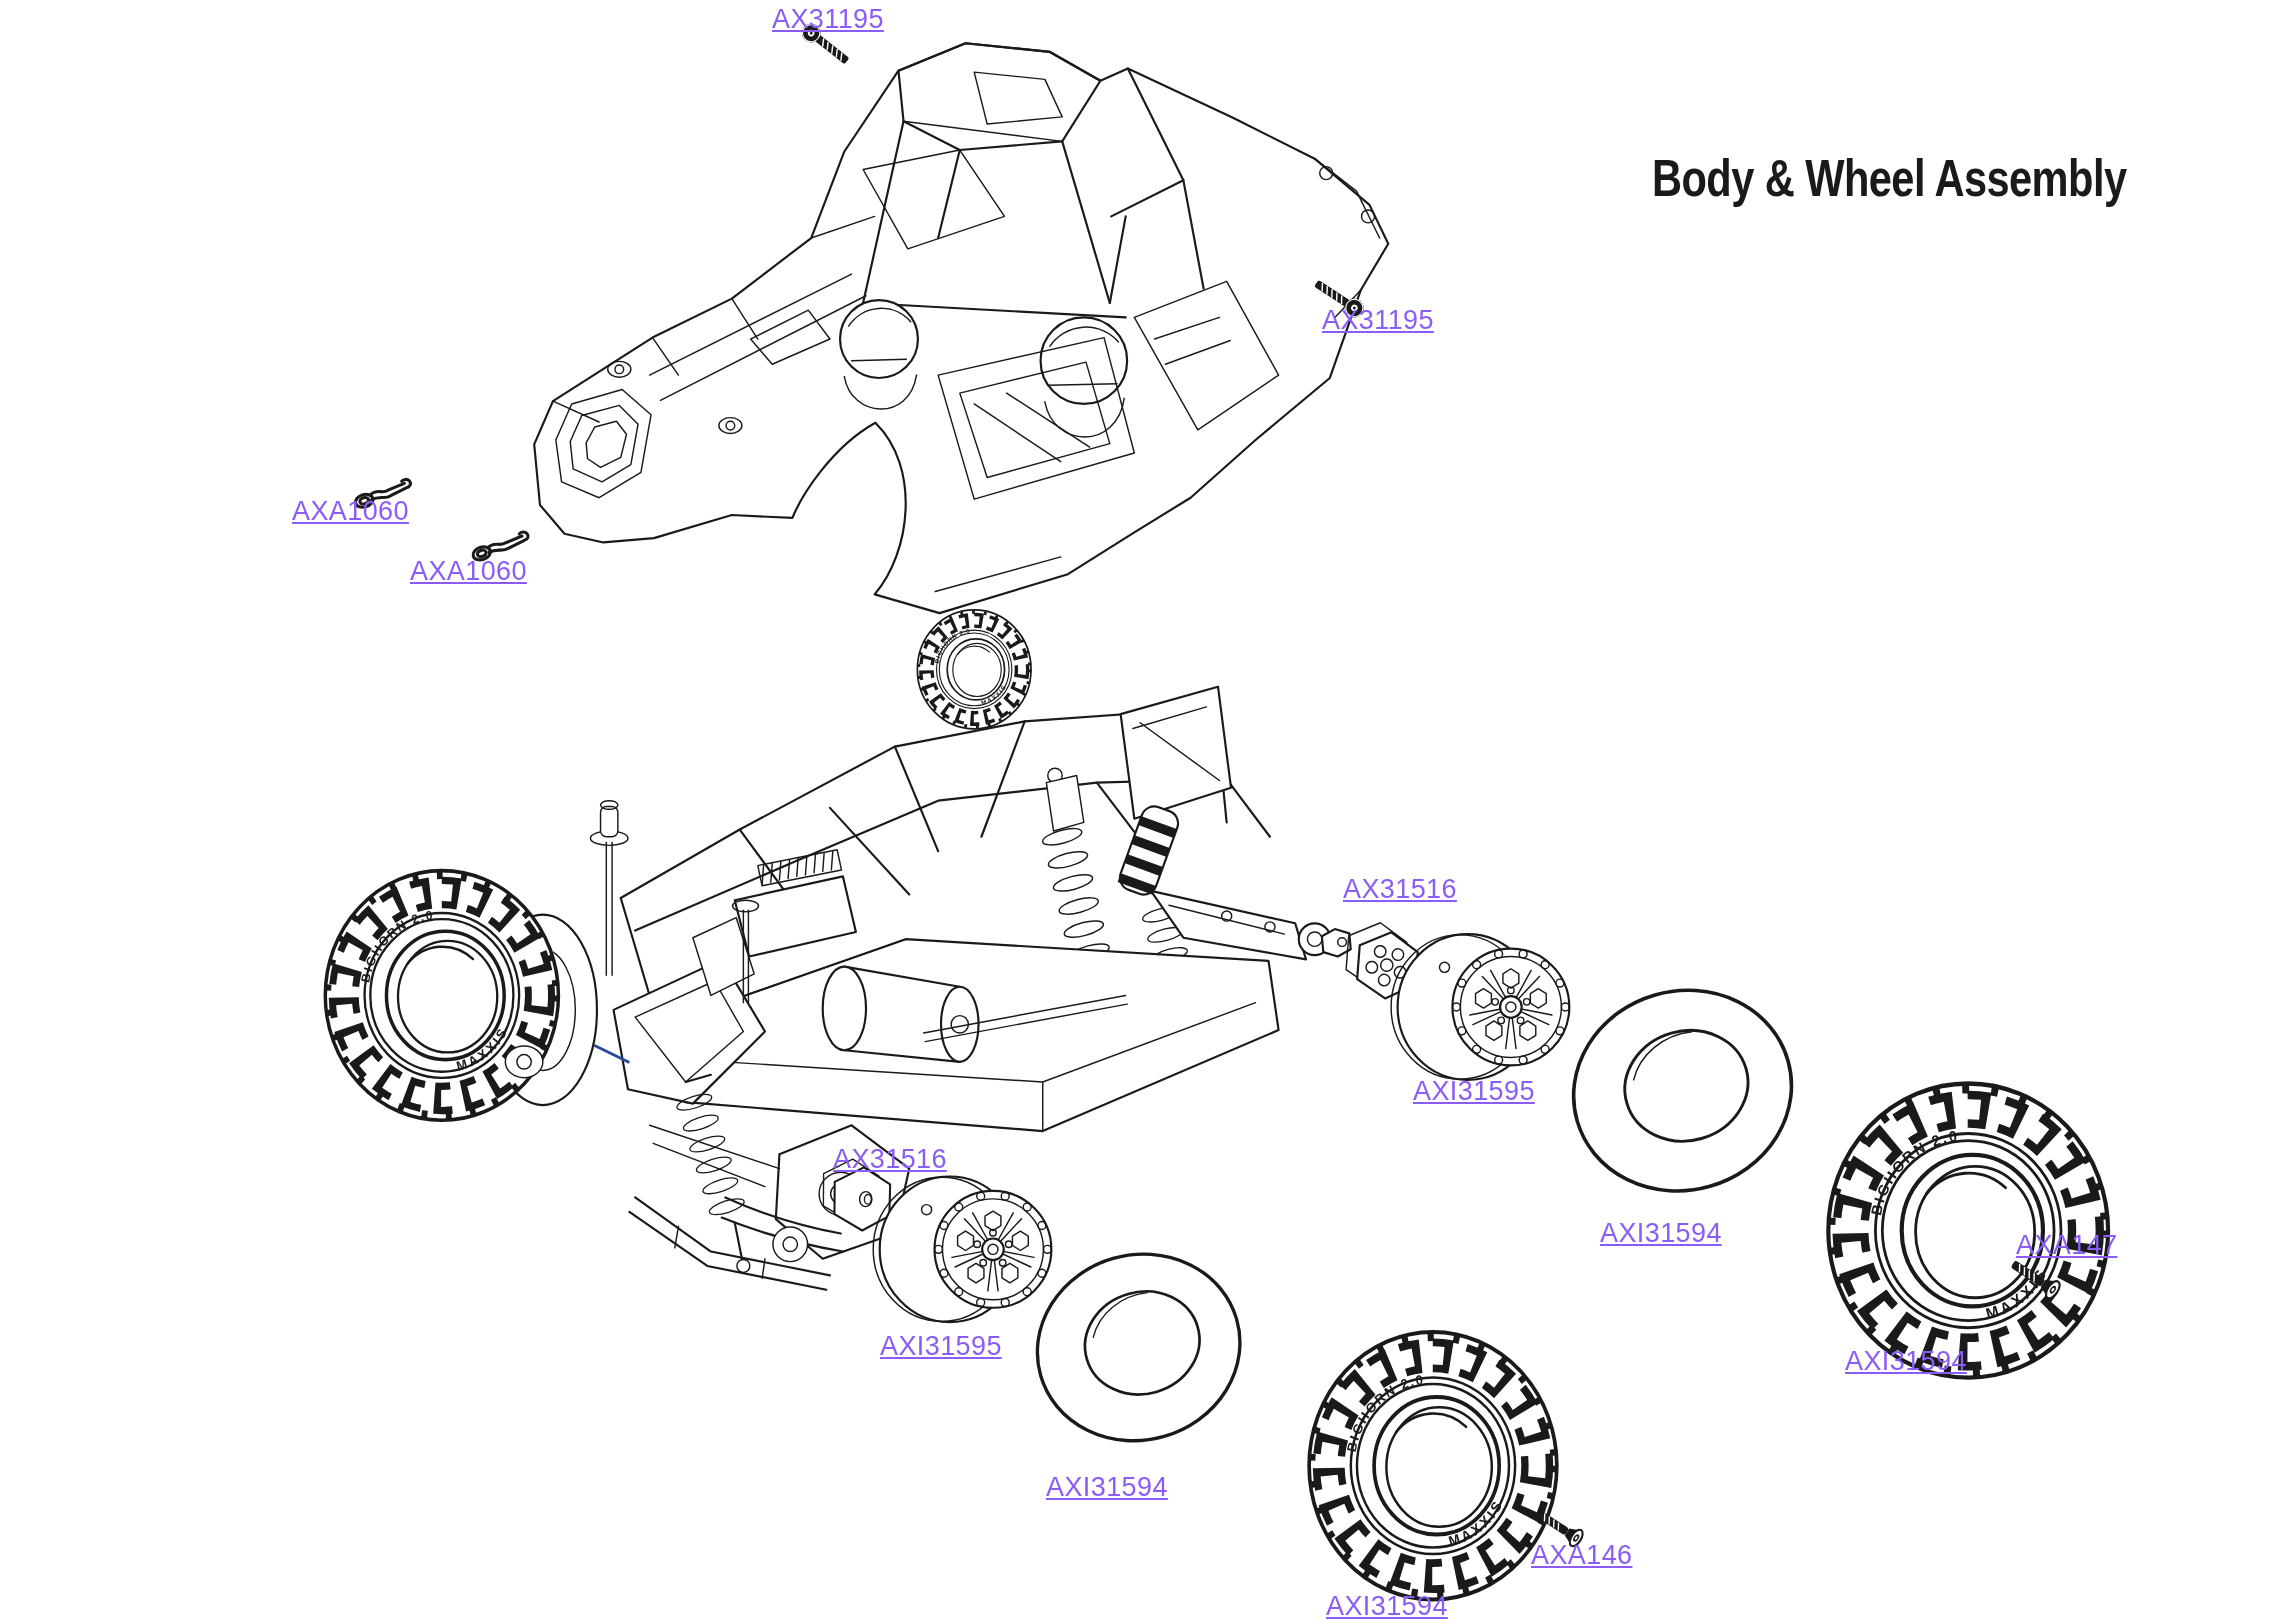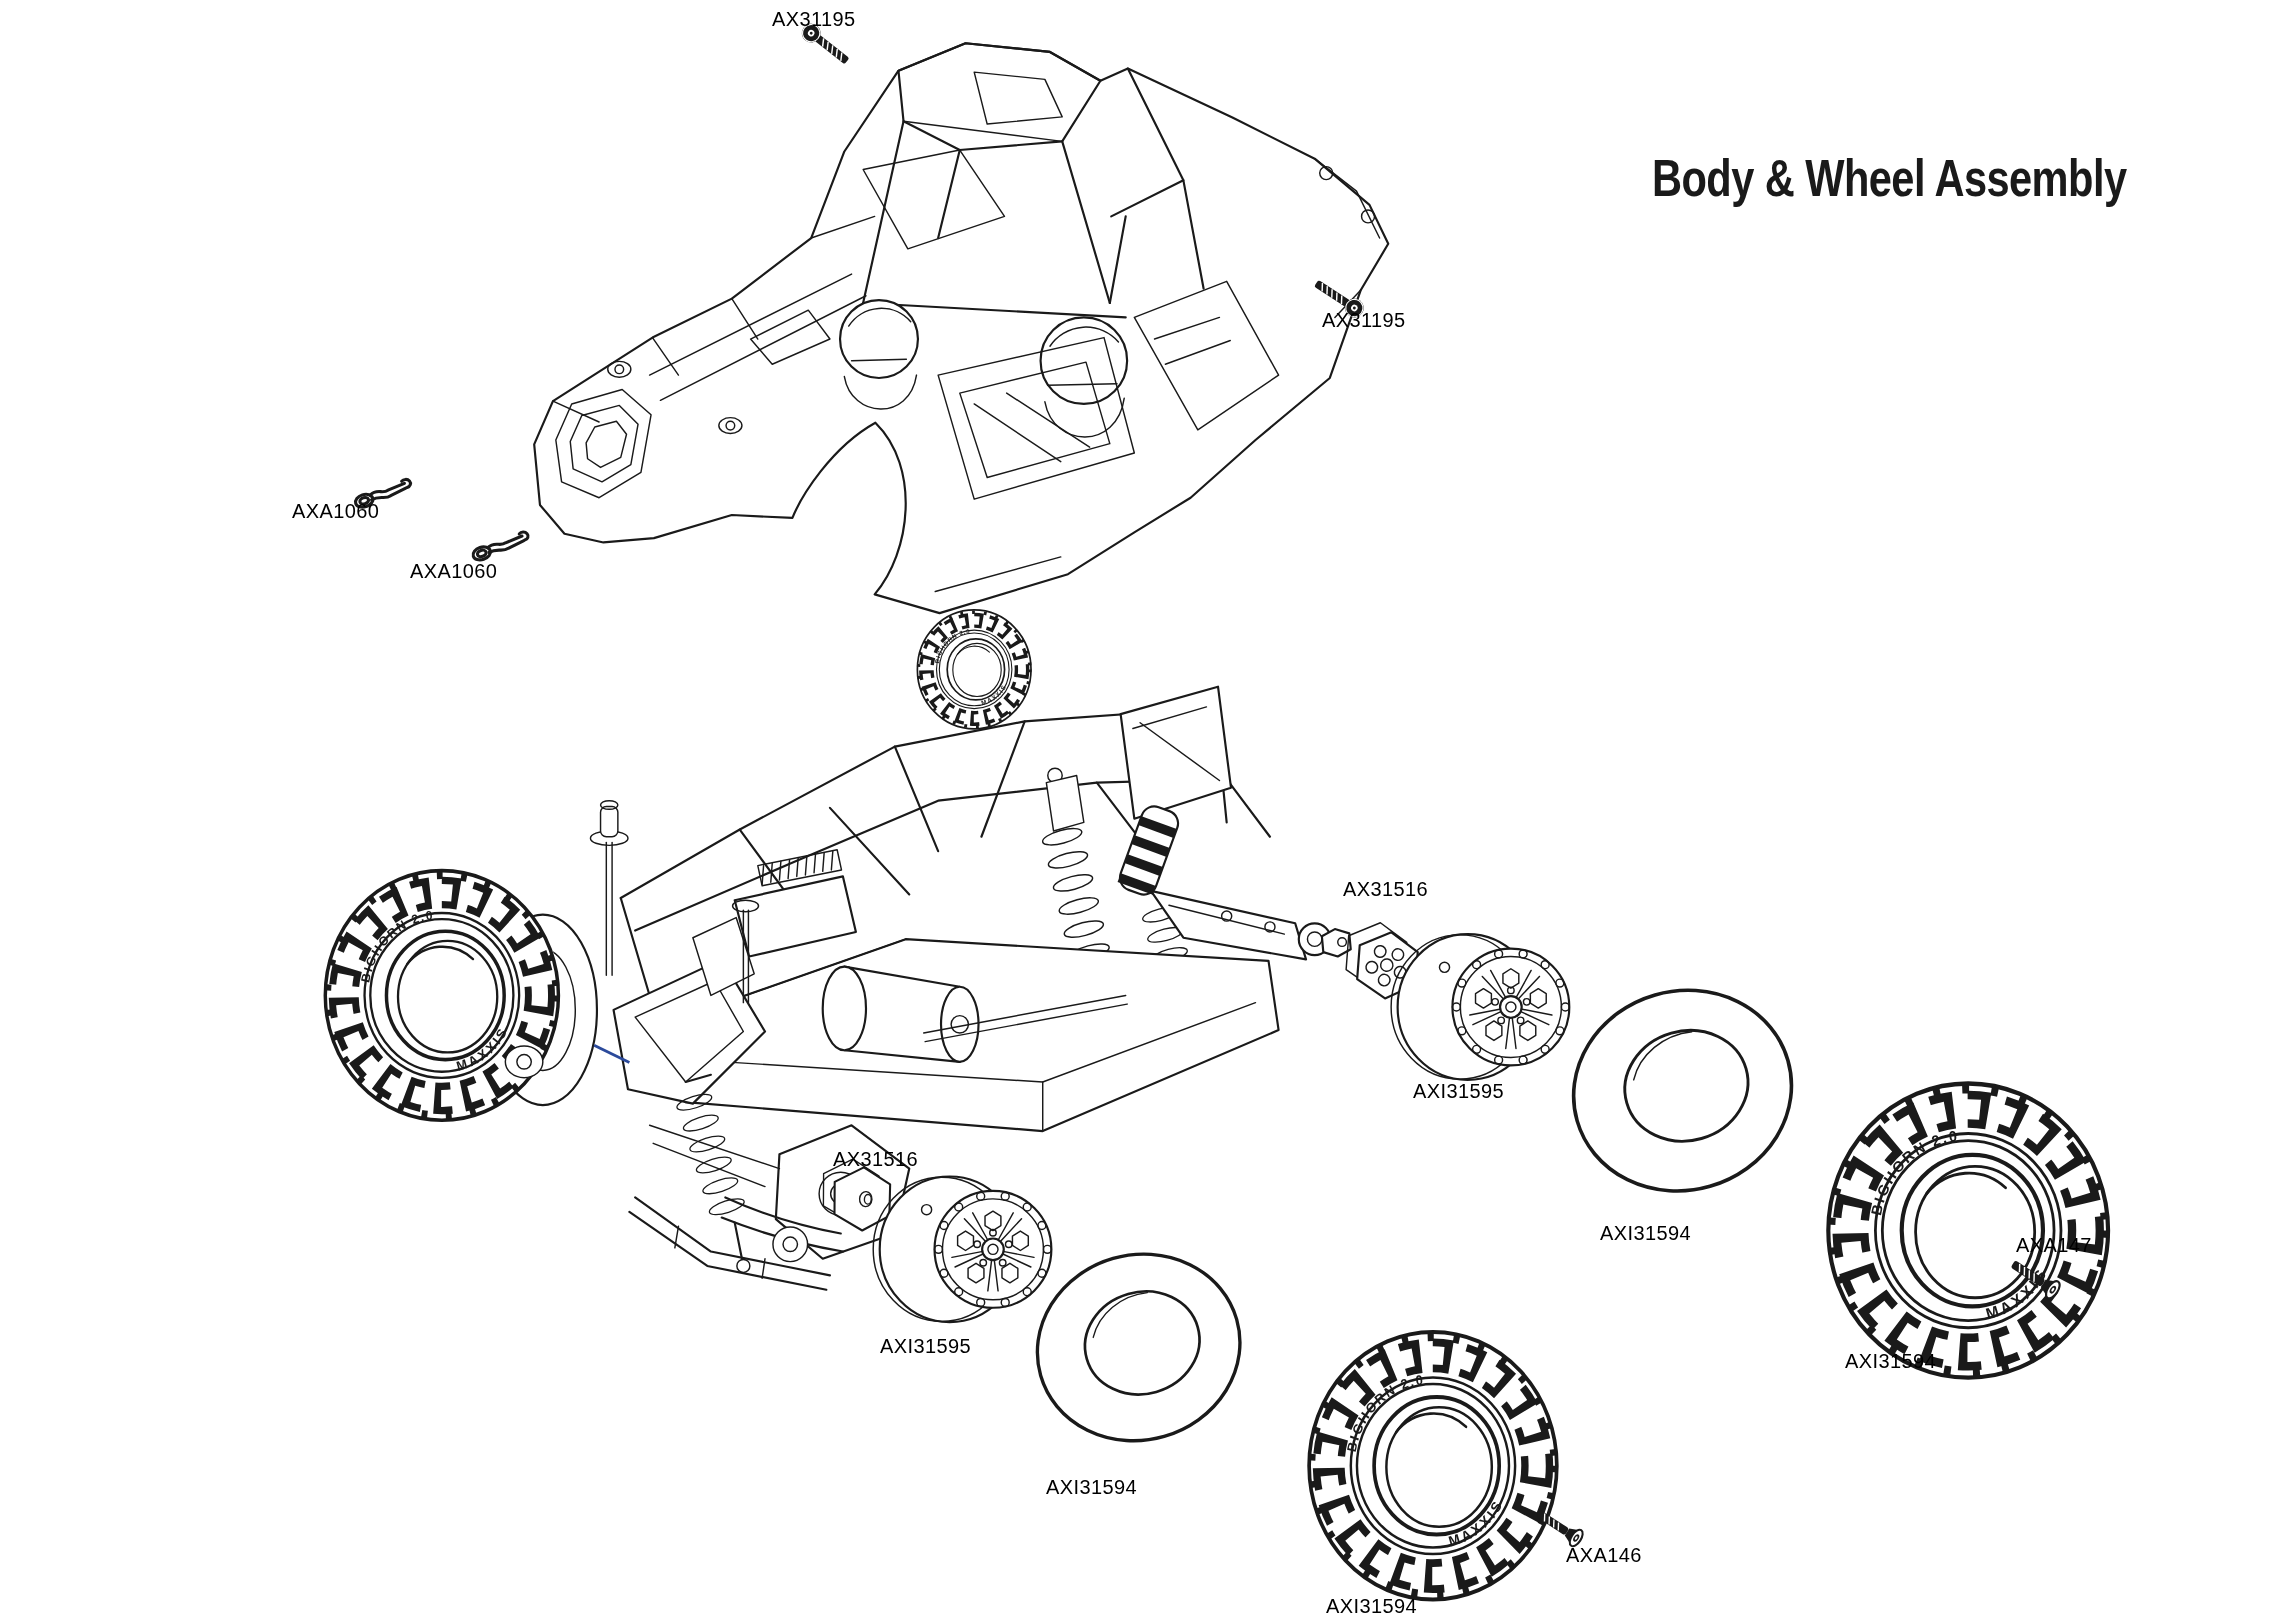--- a/index.html
+++ b/index.html
@@ -5,21 +5,21 @@
   html,body{margin:0;padding:0;background:#fff;}
   .stage{position:relative;width:2273px;height:1623px;background:#ffffff;overflow:hidden;
          font-family:"Liberation Sans", sans-serif;color:#1a1a1a;}
   .diagram-svg{position:absolute;left:0;top:0;}
   
   .ln  {fill:none;stroke:#1a1a1a;stroke-width:3;stroke-linejoin:round;stroke-linecap:round;}
   .lnt {fill:none;stroke:#1a1a1a;stroke-width:2;stroke-linejoin:round;stroke-linecap:round;}
   .ln2 {fill:none;stroke:#1a1a1a;stroke-width:4.5;stroke-linejoin:round;stroke-linecap:round;}
   .fw  {fill:#ffffff;}
   .fb  {fill:#1a1a1a;}
-  .part-label{position:absolute;font-size:20px;line-height:21.6px;letter-spacing:0.4px;color:#000000;white-space:nowrap;}
+  .part-label{position:absolute;font-size:27px;line-height:21.6px;letter-spacing:0.4px;color:#8b5cf6;white-space:nowrap;text-decoration:underline;}
   .page-title{position:absolute;left:1652px;top:148px;font-size:52px;font-weight:700;
               letter-spacing:-0.7px;transform:scaleX(.80);transform-origin:left top;white-space:nowrap;}
   .tire-brand{font-family:"Liberation Sans", sans-serif;font-weight:700;fill:#1a1a1a;}
 </style>
 </head>
 <body>
 
 <div class="stage">
 
   <svg class="diagram-svg" width="2273" height="1623" viewBox="0 0 3150 2250" aria-hidden="true">
@@ -412,15 +412,15 @@
   <div class="part-label" style="left:410px;top:561px;">AXA1060</div>
   <div class="part-label" style="left:1343px;top:879px;">AX31516</div>
   <div class="part-label" style="left:833px;top:1149px;">AX31516</div>
   <div class="part-label" style="left:1413px;top:1081px;">AXI31595</div>
   <div class="part-label" style="left:880px;top:1336px;">AXI31595</div>
   <div class="part-label" style="left:1600px;top:1223px;">AXI31594</div>
   <div class="part-label" style="left:1845px;top:1351px;">AXI31594</div>
   <div class="part-label" style="left:1046px;top:1477px;">AXI31594</div>
   <div class="part-label" style="left:1326px;top:1596px;">AXI31594</div>
   <div class="part-label" style="left:2016px;top:1235px;">AXA147</div>
-  <div class="part-label" style="left:1531px;top:1545px;margin-left:35px;">AXA146</div>
+  <div class="part-label" style="left:1531px;top:1545px;">AXA146</div>
 </div>
 
 
 </body></html>

